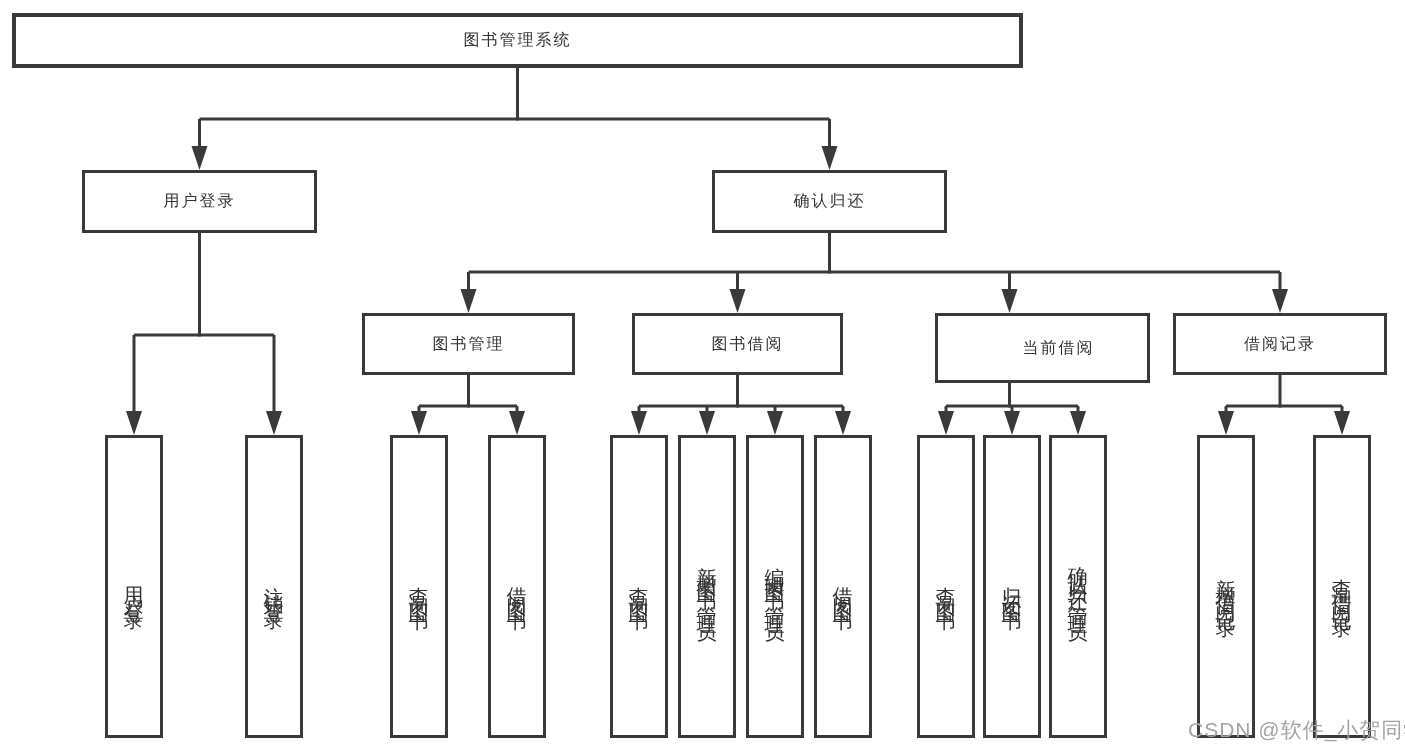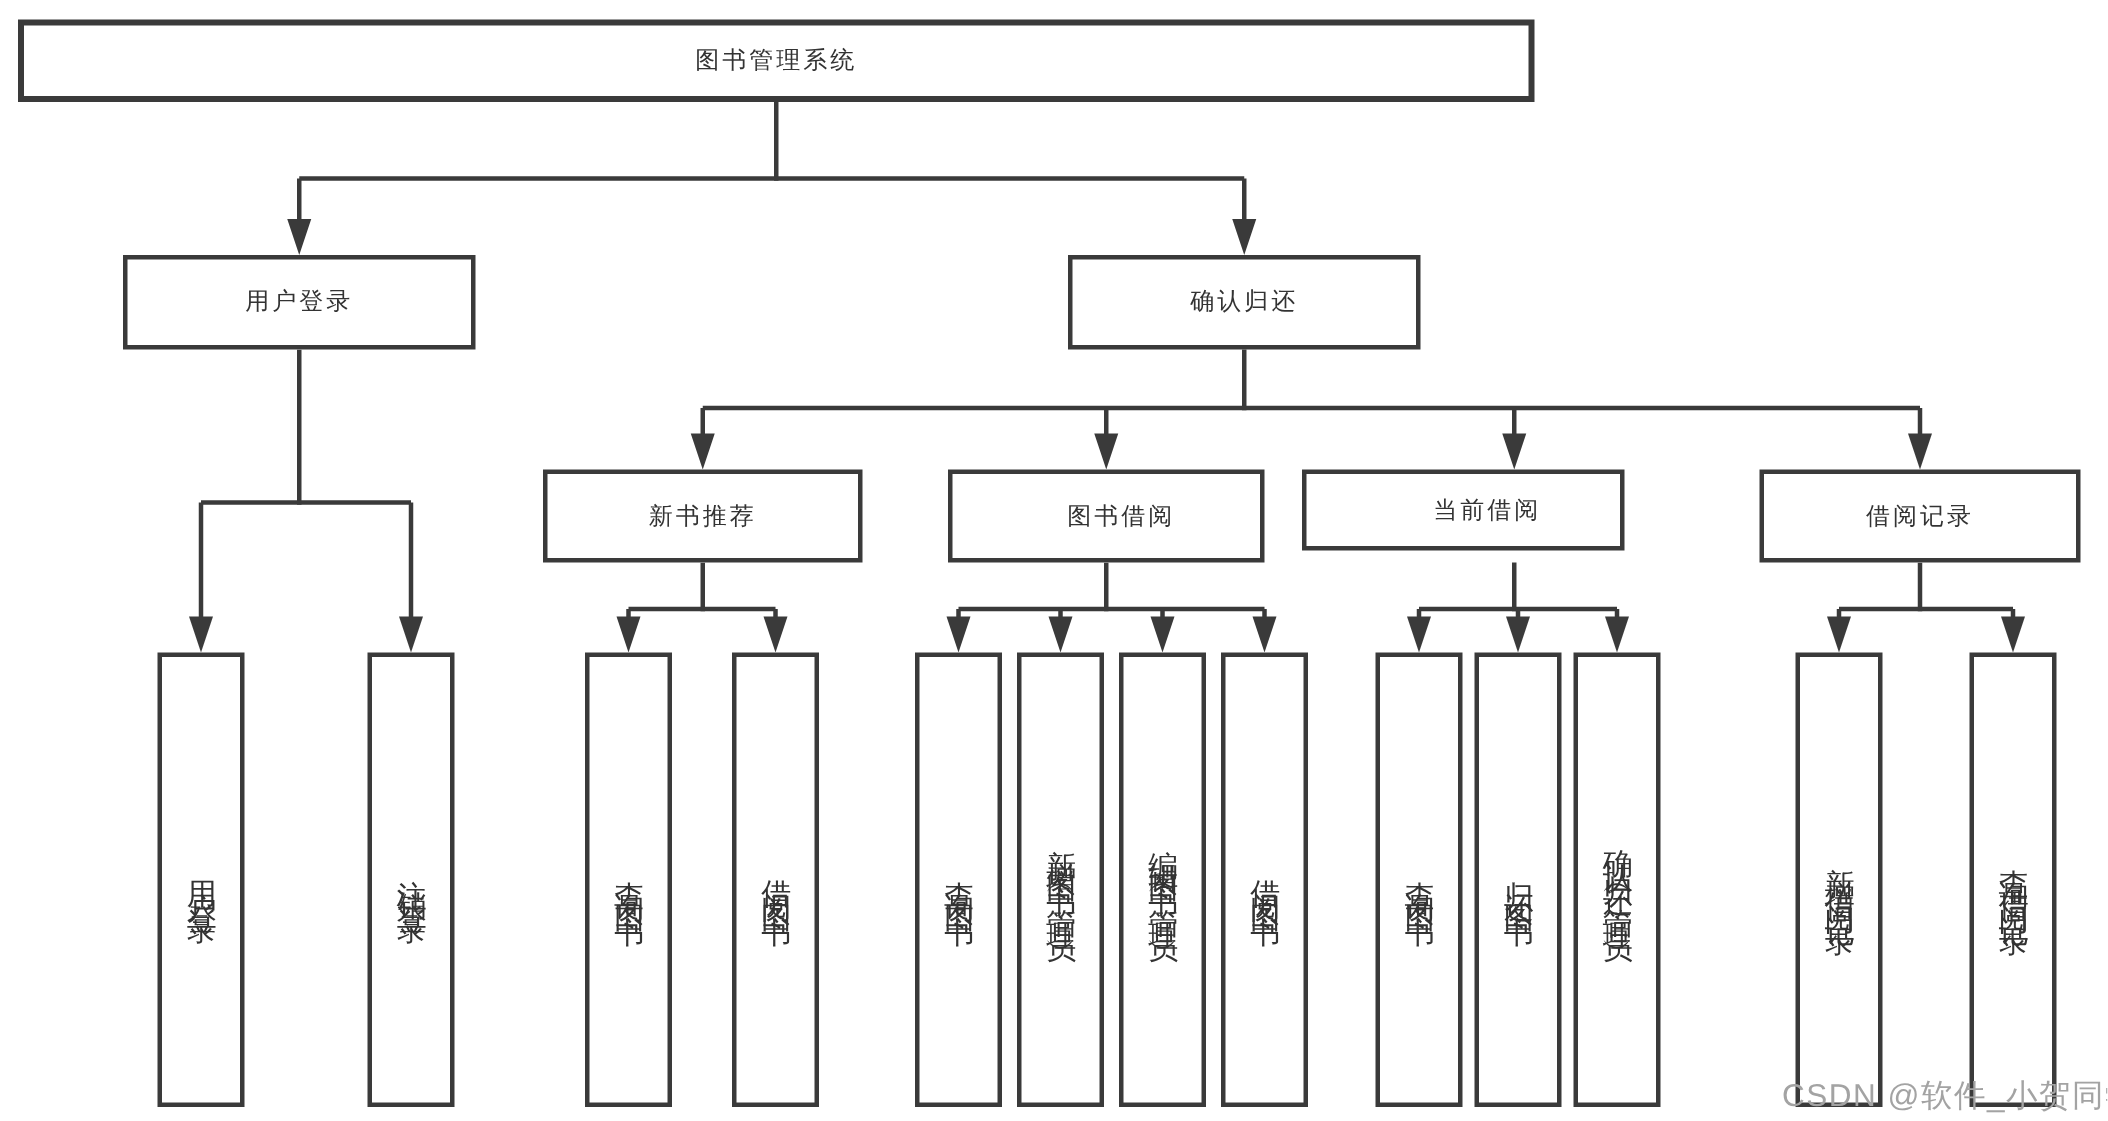--- a/index.html
+++ b/index.html
@@ -120,23 +120,23 @@
     <polygon points="1218,411 1234,411 1226,435" stroke="none"></polygon>
     <line x1="1342" y1="406" x2="1342" y2="415"></line>
     <polygon points="1334,411 1350,411 1342,435" stroke="none"></polygon>
   </svg>
 
   <div class="hbox root" style="left:12px;top:13px;width:1011px;height:55px;">图书管理系统</div>
 
   <div class="hbox" style="left:82px;top:170px;width:235px;height:63px;">用户登录</div>
   <div class="hbox" style="left:712px;top:170px;width:235px;height:63px;">确认归还</div>
 
-  <div class="hbox" style="left:362px;top:313px;width:213px;height:62px;">新书推荐</div>
+  <div class="hbox" style="left:362px;top:313px;width:213px;height:62px;">图书管理</div>
   <div class="hbox" style="left:632px;top:313px;width:211px;height:62px;padding-left:20px;">图书借阅</div>
-  <div class="hbox" style="left:868px;top:313px;width:215px;height:54px;padding-left:32px;">当前借阅</div>
+  <div class="hbox" style="left:935px;top:313px;width:215px;height:70px;padding-left:32px;">当前借阅</div>
   <div class="hbox" style="left:1173px;top:313px;width:214px;height:62px;">借阅记录</div>
 
   <div class="vbox" style="left:105px;">用户登录</div>
   <div class="vbox" style="left:245px;">注销登录</div>
   <div class="vbox" style="left:390px;">查询图书</div>
   <div class="vbox" style="left:488px;">借阅图书</div>
   <div class="vbox" style="left:610px;">查询图书</div>
   <div class="vbox" style="left:678px;">新增图书（管理员）</div>
   <div class="vbox" style="left:746px;">编辑图书（管理员）</div>
   <div class="vbox" style="left:814px;">借阅图书</div>

